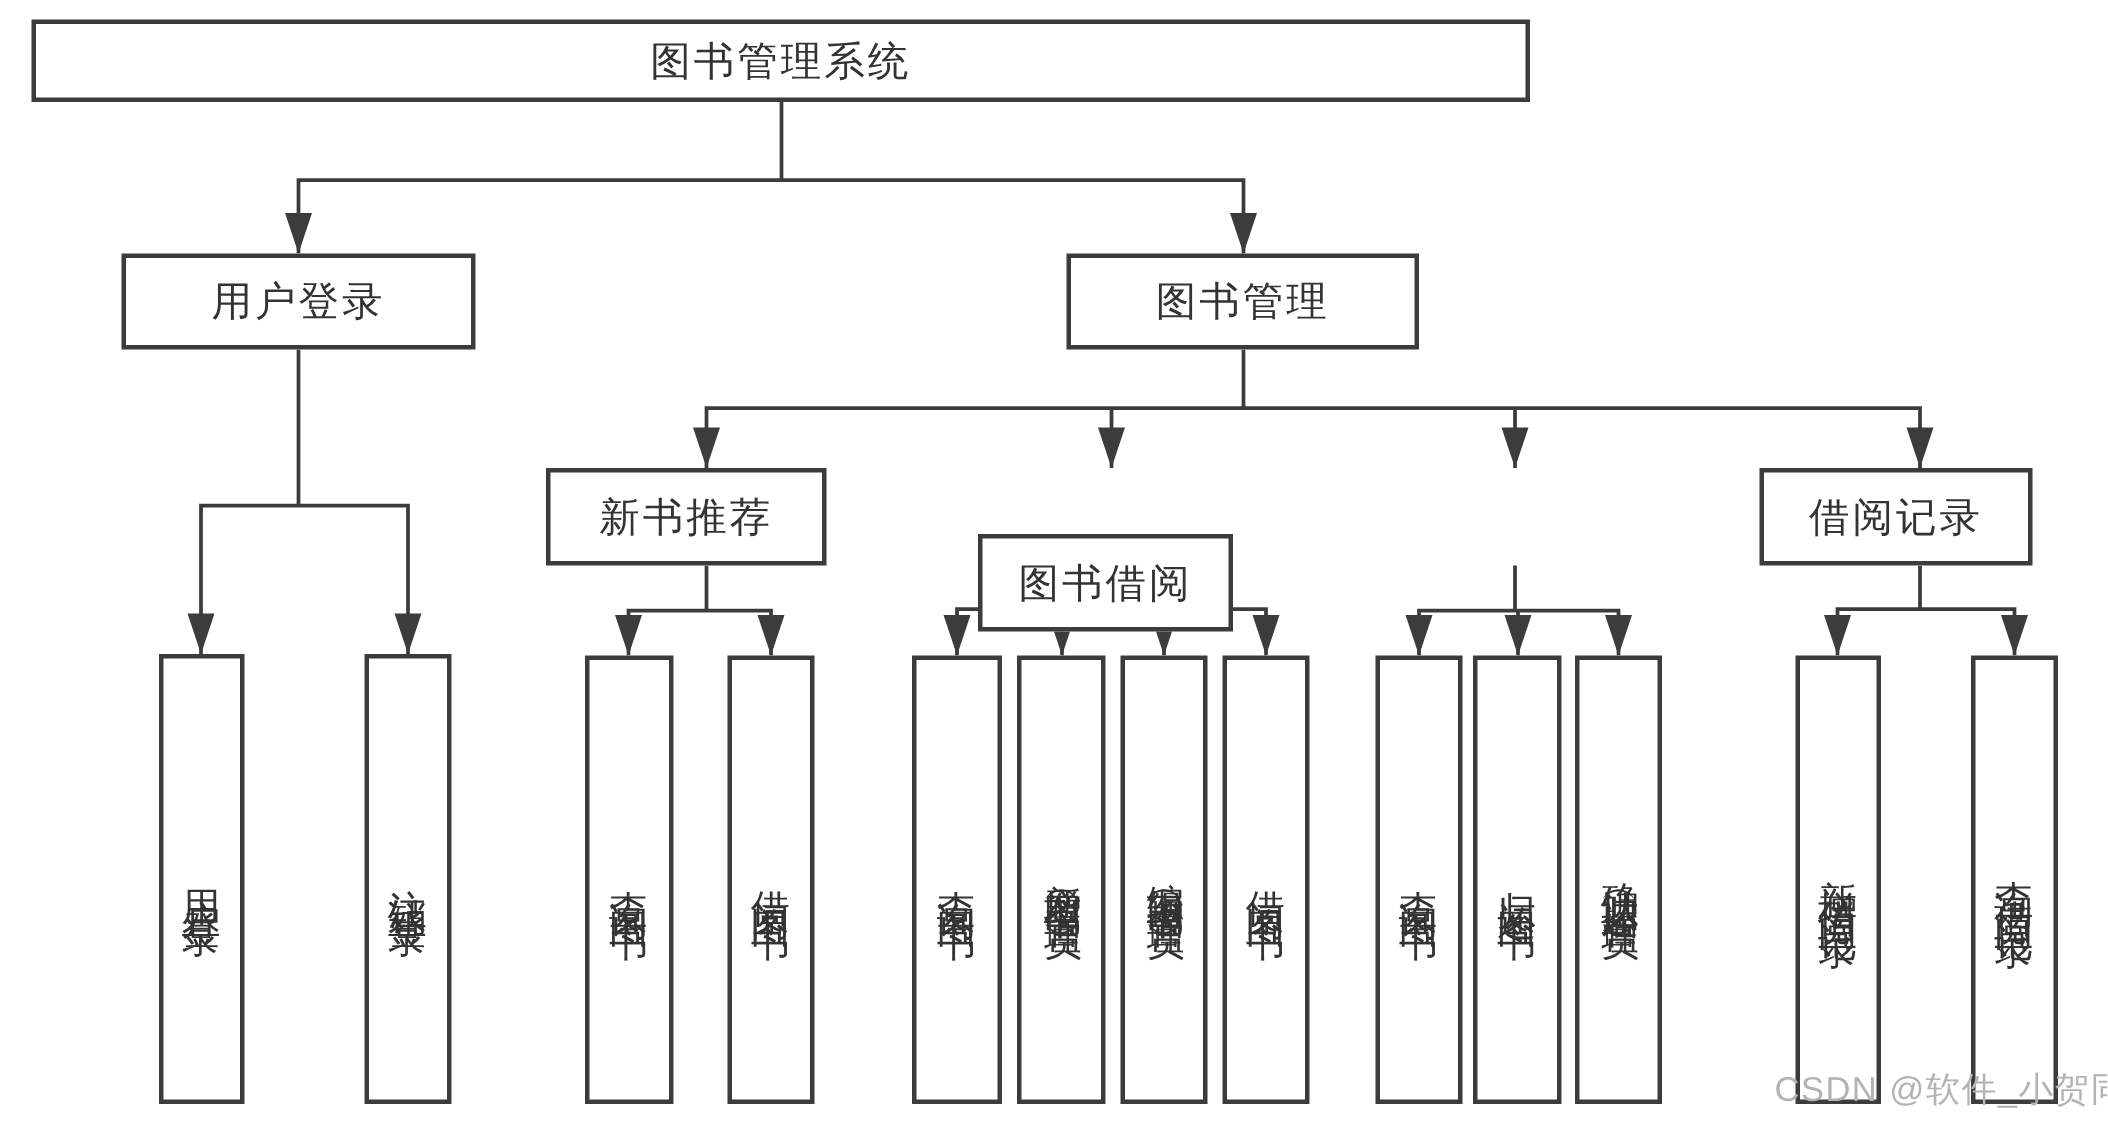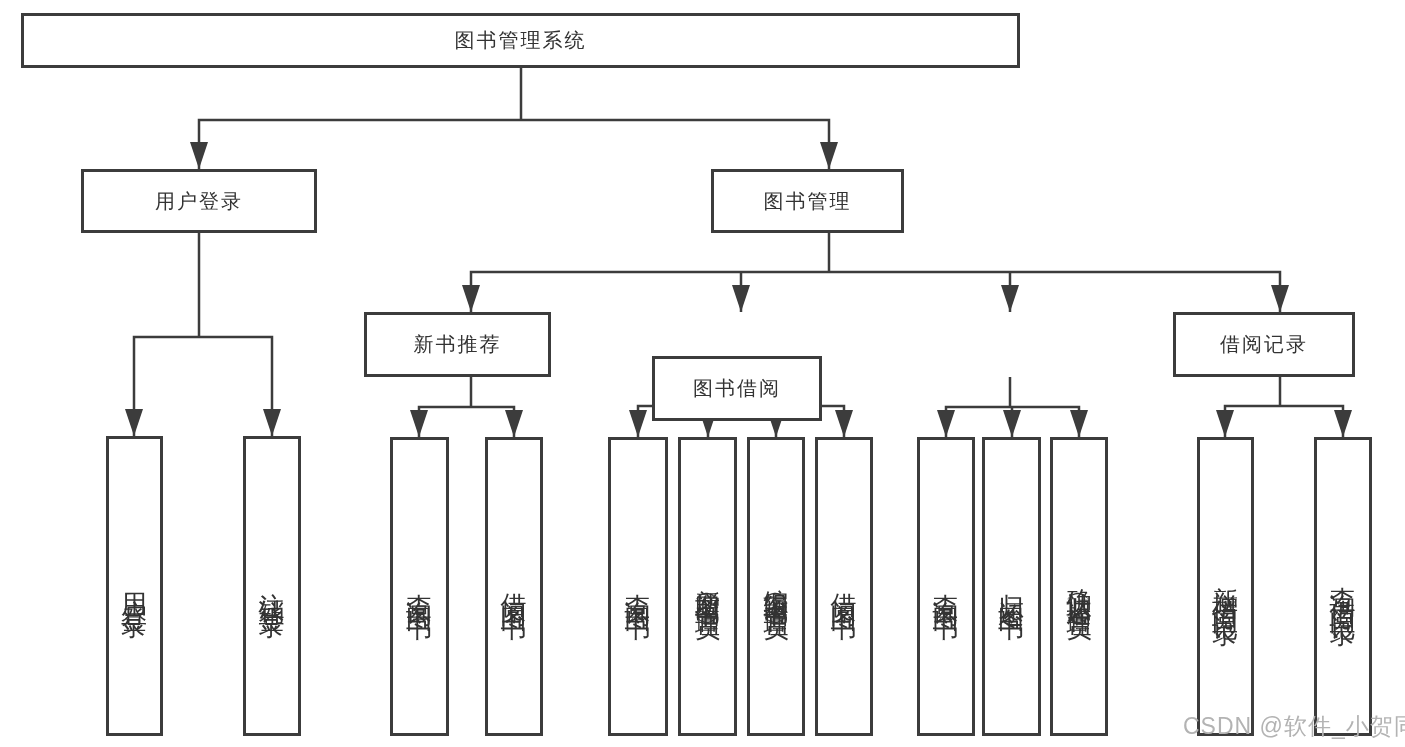--- a/index.html
+++ b/index.html
@@ -6,21 +6,21 @@
   .canvas{
     position:relative;width:1405px;height:747px;background:#ffffff;
     font-family:"Liberation Sans",sans-serif;overflow:hidden;
   }
   .connectors{position:absolute;left:0;top:0;}
   .box{
     position:absolute;background:#ffffff;border:3px solid #3c3c3c;
     box-sizing:border-box;display:flex;align-items:center;justify-content:center;
     color:#333333;
   }
-  .hbox{font-size:20px;letter-spacing:2px;white-space:nowrap;}
+  .hbox{font-size:27px;letter-spacing:2px;white-space:nowrap;}
   .vbox .vlabel{
     writing-mode:vertical-lr;text-orientation:mixed;
     font-size:26px;letter-spacing:7px;line-height:1;
   }
   .vbox.long .vlabel{font-size:25px;letter-spacing:4px;}
   .watermark{
     position:absolute;left:1183px;top:714px;font-size:23px;line-height:1.1;
     color:#b3b3b3;letter-spacing:1px;white-space:nowrap;z-index:5;
   }
 </style>
@@ -70,21 +70,21 @@
              M1334 410 L1352 410 L1343 437 Z"></path>
   </svg>
 
   <div class="box hbox" style="left:21px;top:13px;width:999px;height:55px;">
     <span>图书管理系统</span>
   </div>
 
   <div class="box hbox" style="left:81px;top:169px;width:236px;height:64px;">
     <span>用户登录</span>
   </div>
-  <div class="box hbox" style="left:711px;top:169px;width:193px;height:64px;align-items:center;">
+  <div class="box hbox" style="left:711px;top:169px;width:235px;height:64px;align-items:center;">
     <span>图书管理</span>
   </div>
 
   <div class="box hbox" style="left:364px;top:312px;width:187px;height:65px;">
     <span>新书推荐</span>
   </div>
   <div class="box hbox" style="left:652px;top:312px;width:170px;height:65px;margin-top:44px;">
     <span>图书借阅</span>
   </div>
   <div class="box hbox" style="left:1173px;top:312px;width:182px;height:65px;">

